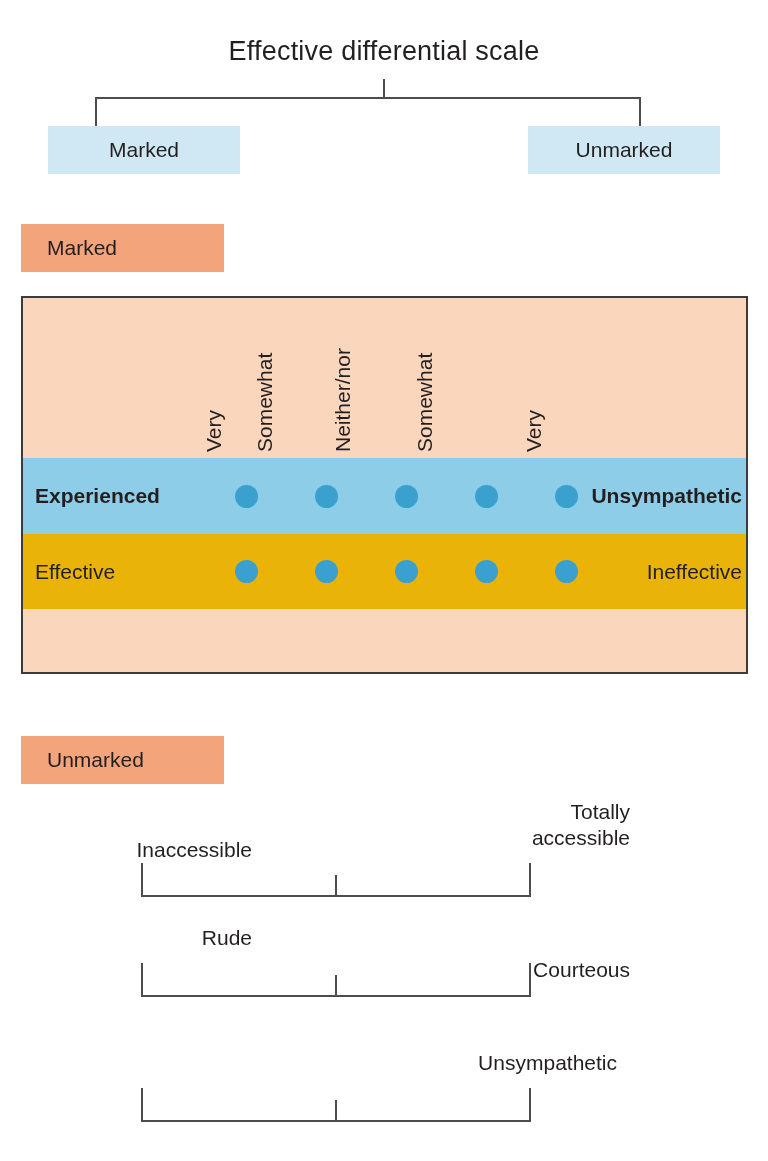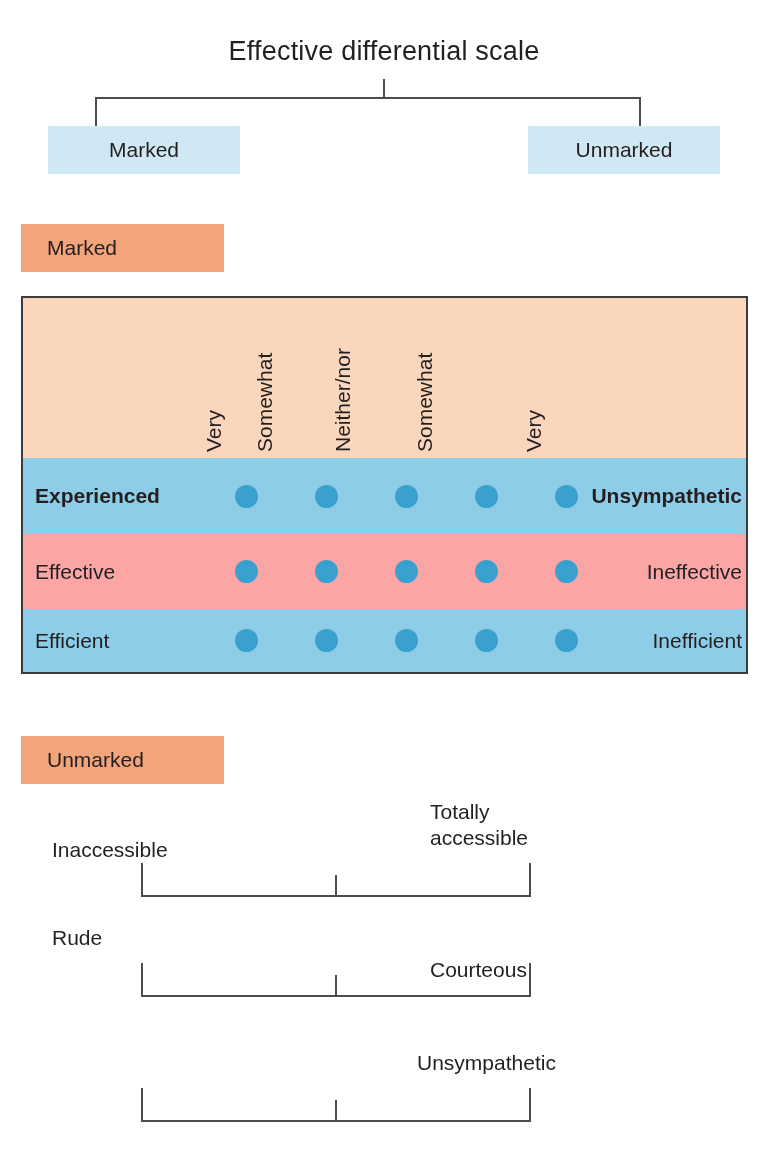--- a/index.html
+++ b/index.html
@@ -114,21 +114,21 @@
     color: #231f20;
   }
 
   .mrow {
     position: relative;
     display: flex;
     align-items: center;
     height: 72px;
   }
   .mrow.dark  { background: #8ecde8; }
-  .mrow.light { background: #fca5a5; }
+  .mrow.light { background: #eab308; }
   #row-experienced { height: 76px; font-weight: bold; }
   #row-effective   { height: 75px; }
   #row-efficient   { height: 63px; }
 
   .mrow-left {
     position: absolute;
     left: 12px;
     font-size: 21px;
     white-space: nowrap;
     color: #231f20;
@@ -146,21 +146,21 @@
     border-radius: 50%;
     background: #3aa0d0;
   }
 
   
   .scale-block { left: 0; width: 768px; }
   .scale-label {
     position: absolute;
     font-size: 21px;
     line-height: 26px;
-    text-align: left;
+    text-align: right;
     color: #231f20;
     white-space: pre-line;
   }
   .scale-line-h {
     position: absolute;
     height: 2px;
     background: #4d4d4d;
   }
   .scale-tick {
     position: absolute;
@@ -222,29 +222,20 @@
   <div class="mrow light" id="row-effective">
     <span class="mrow-left">Effective</span>
     <span class="dot" style="left:212px;"></span>
     <span class="dot" style="left:292px;"></span>
     <span class="dot" style="left:372px;"></span>
     <span class="dot" style="left:452px;"></span>
     <span class="dot" style="left:532px;"></span>
     <span class="mrow-right">Ineffective</span>
   </div>
 
-  <div class="mrow dark" id="row-efficient">
-    <span class="mrow-left">Efficient</span>
-    <span class="dot" style="left:212px;"></span>
-    <span class="dot" style="left:292px;"></span>
-    <span class="dot" style="left:372px;"></span>
-    <span class="dot" style="left:452px;"></span>
-    <span class="dot" style="left:532px;"></span>
-    <span class="mrow-right">Inefficient</span>
-  </div>
 </div>
 
 <div class="abs badge" id="badge-unmarked">
   <span>Unmarked</span>
 </div>
 
 <div class="abs scale-block" style="top:790px;height:110px;">
   <div class="scale-label" style="left:52px; top:35px; width:200px;margin-top:12px;">Inaccessible</div>
   <div class="scale-label" style="left:430px; top:9px; width:200px;">Totally
 accessible</div>

